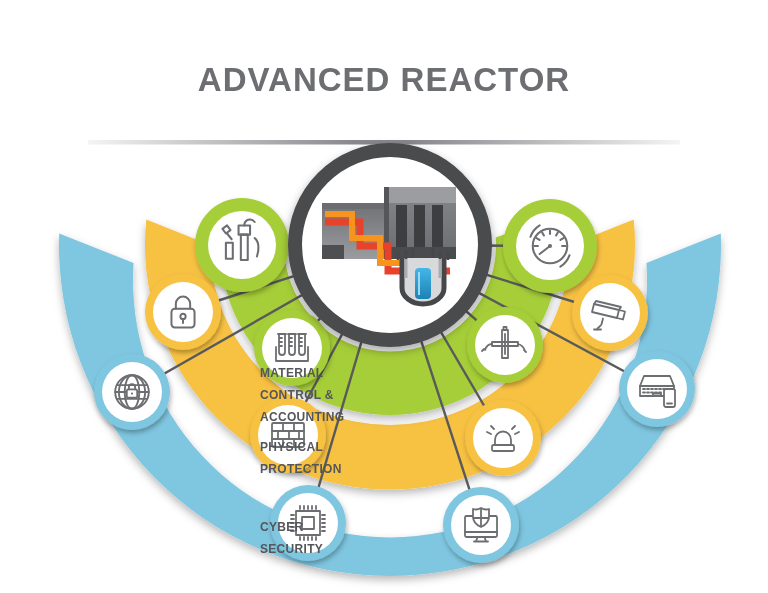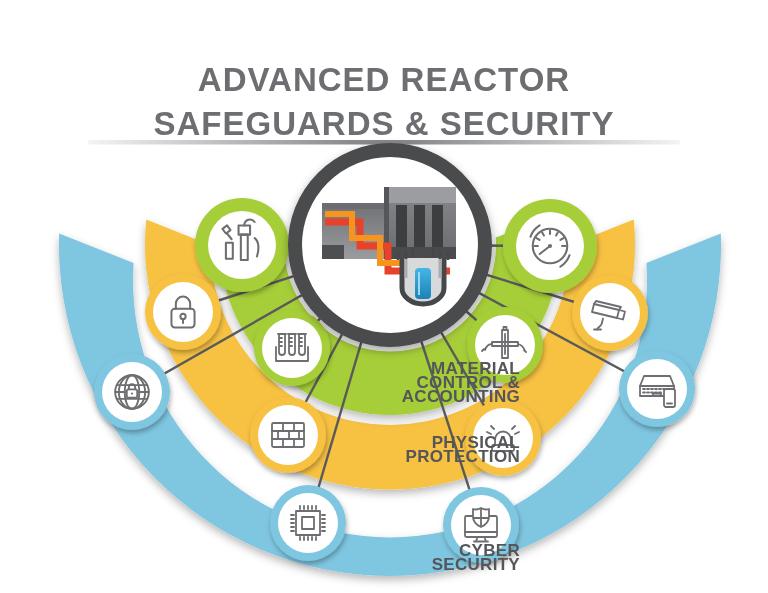--- a/index.html
+++ b/index.html
@@ -8,26 +8,26 @@
     --c-icon:#6d6e71; --c-spoke:#595a5c;
   }
   html,body{margin:0;padding:0;background:#ffffff;}
   .stage{position:relative;width:768px;height:593px;overflow:hidden;
          font-family:"Liberation Sans",sans-serif;background:#ffffff;}
   .stage svg.art{position:absolute;left:0;top:0;}
   .title{position:absolute;top:36px;left:0;width:768px;text-align:center;
          color:var(--c-title);font-weight:bold;font-size:33px;line-height:44px;
          letter-spacing:1px;}
   .title span{display:block;}
-  .ring-label{position:absolute;left:260px;width:260px;text-align:right;
-          font-weight:bold;font-size:17px;line-height:14px;letter-spacing:.3px;
+  .ring-label{position:absolute;left:260px;width:260px;text-align:left;
+          font-weight:bold;font-size:12px;line-height:22px;letter-spacing:.3px;
           color:var(--c-label);white-space:pre-line;}
   #label-material{top:362px}
   #label-physical{top:436px}
-  #label-cyber{top:544px}
+  #label-cyber{top:516px}
   .ln{fill:none;stroke:var(--c-icon);stroke-width:1.8;stroke-linecap:round;stroke-linejoin:round;}
   .lnf{fill:#ffffff;stroke:var(--c-icon);stroke-width:1.8;stroke-linecap:round;stroke-linejoin:round;}
   .disc{fill:#ffffff;}
   .halo-material{fill:var(--c-material);} .halo-physical{fill:var(--c-physical);} .halo-cyber{fill:var(--c-cyber);}
   .spoke{stroke:var(--c-spoke);stroke-width:2.4;}
   .hubring{fill:#ffffff;stroke:var(--c-hub);stroke-width:14;}
 </style>
 </head>
 <body>
 
@@ -254,21 +254,20 @@
       <path d="M423 275 V294" stroke="#c9bd3b" stroke-width="5"></path>
       <rect x="415" y="268" width="16" height="31" rx="4" fill="url(#gBlue)"></rect>
       <path d="M419 272 v23" stroke="#9bd9f2" stroke-width="2"></path>
       <path d="M406 250 v9 M413 248 v10 M433 248 v10 M440 250 v9 M398 252 v8 M448 252 v8" fill="none" stroke="#46474a" stroke-width="2.5"></path>
     </g>
   </g>
 </svg>
 
 <h1 class="title">
   <span>ADVANCED REACTOR</span>
-  <span>SAFEGUARDS &amp; SECURITY</span>
 </h1>
 
 <div class="ring-label" id="label-material">MATERIAL
 CONTROL &amp;
 ACCOUNTING</div>
 <div class="ring-label" id="label-physical">PHYSICAL
 PROTECTION</div>
 <div class="ring-label" id="label-cyber">CYBER
 SECURITY</div>
 

